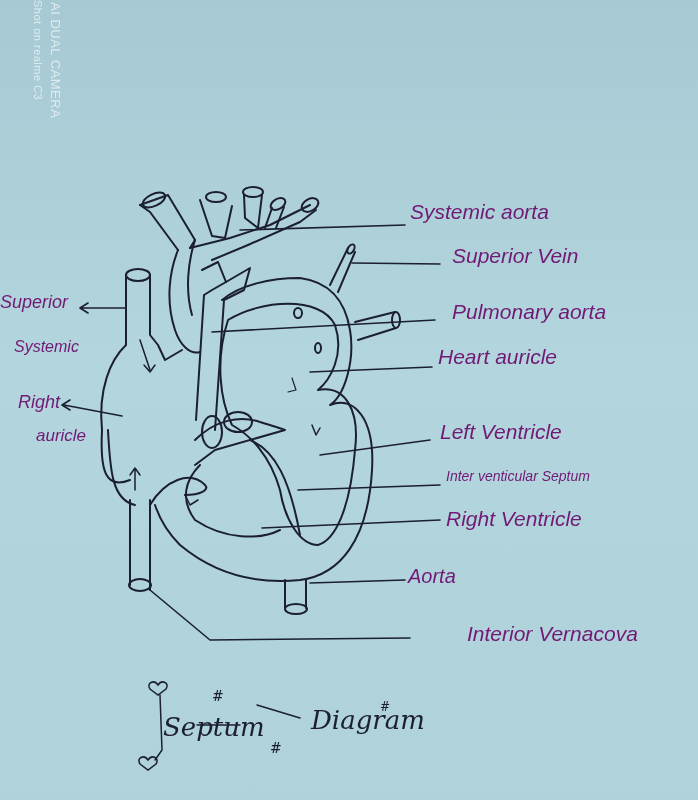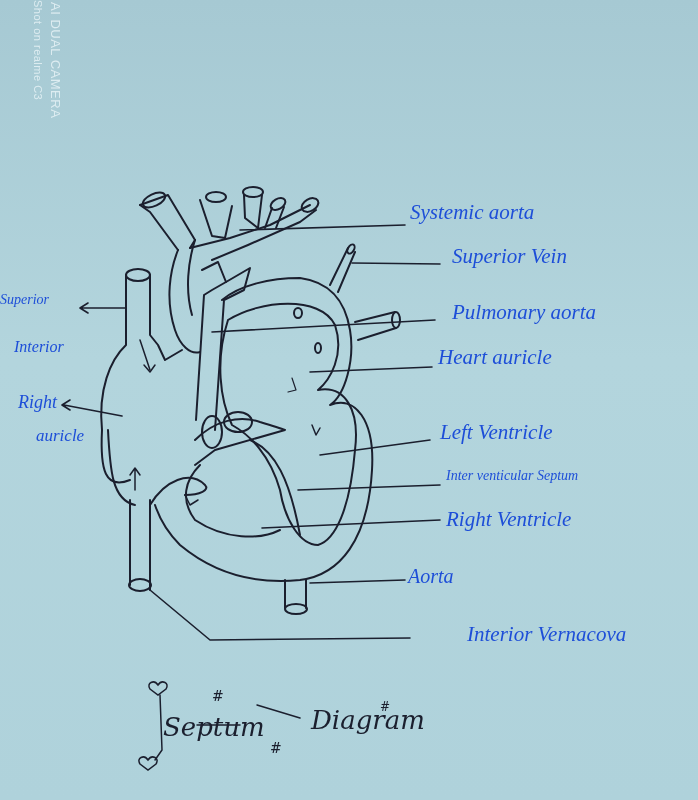--- a/index.html
+++ b/index.html
@@ -19,22 +19,22 @@
       font-family: "Liberation Sans", sans-serif;
       font-size: 12px; letter-spacing: 0.5px;
     }
     .watermark .line {
       position: absolute; writing-mode: vertical-rl; white-space: nowrap;
     }
     .watermark .l1 { left: 44px; top: 2px; font-size: 13px; }
     .watermark .l2 { left: 28px; top: 0px; font-size: 11px; }
     svg.drawing { position: absolute; left: 0; top: 0; }
     .label {
-      position: absolute; color: #1d4ed8;
-      font-family: Liberation Serif, serif; font-style: italic;
+      position: absolute; color: #701a75;
+      font-family: Liberation Sans, sans-serif; font-style: italic;
       white-space: nowrap;
     }
     .title {
       position: absolute; color: #1b1f2e;
       font-family: "DejaVu Serif", serif; font-style: italic;
       white-space: nowrap;
     }
   </style>
 </head>
 <body>
@@ -126,22 +126,22 @@
 <div class="label" style="left:410px; top:200px; font-size:21px;">Systemic aorta</div>
 <div class="label" style="left:452px; top:244px; font-size:21px;">Superior Vein</div>
 <div class="label" style="left:452px; top:300px; font-size:21px;">Pulmonary aorta</div>
 <div class="label" style="left:438px; top:345px; font-size:21px;">Heart auricle</div>
 <div class="label" style="left:440px; top:420px; font-size:21px;text-align:right;">Left Ventricle</div>
 <div class="label" style="left:446px; top:468px; font-size:14px;">Inter venticular Septum</div>
 <div class="label" style="left:446px; top:507px; font-size:21px;">Right Ventricle</div>
 <div class="label" style="left:408px; top:565px; font-size:20px;">Aorta</div>
 <div class="label" style="left:435px; top:622px; font-size:21px;margin-left:32px;">Interior Vernacova</div>
 
-<div class="label" style="left:0px; top:292px; font-size:14px;">Superior</div>
-<div class="label" style="left:14px; top:338px; font-size:16px;">Interior</div>
+<div class="label" style="left:0px; top:292px; font-size:18px;">Superior</div>
+<div class="label" style="left:14px; top:338px; font-size:16px;">Systemic</div>
 <div class="label" style="left:18px; top:392px; font-size:18px;">Right</div>
 <div class="label" style="left:36px; top:426px; font-size:17px;">auricle</div>
 
 <svg class="drawing" width="698" height="800" viewBox="0 0 698 800" fill="none" stroke="#1b1f2e" stroke-width="1.5" stroke-linecap="round">
   <path d="M158 685 c-4 -6 -12 -2 -8 4 l8 6 l8 -6 c4 -6 -4 -10 -8 -4z"></path>
   <path d="M148 760 c-4 -6 -12 -2 -8 4 l8 6 l8 -6 c4 -6 -4 -10 -8 -4z"></path>
   <path d="M160 695 L162 750 L155 760"></path>
   <path d="M197 725 L240 725"></path>
   <path d="M257 705 L300 718"></path>
 </svg>

